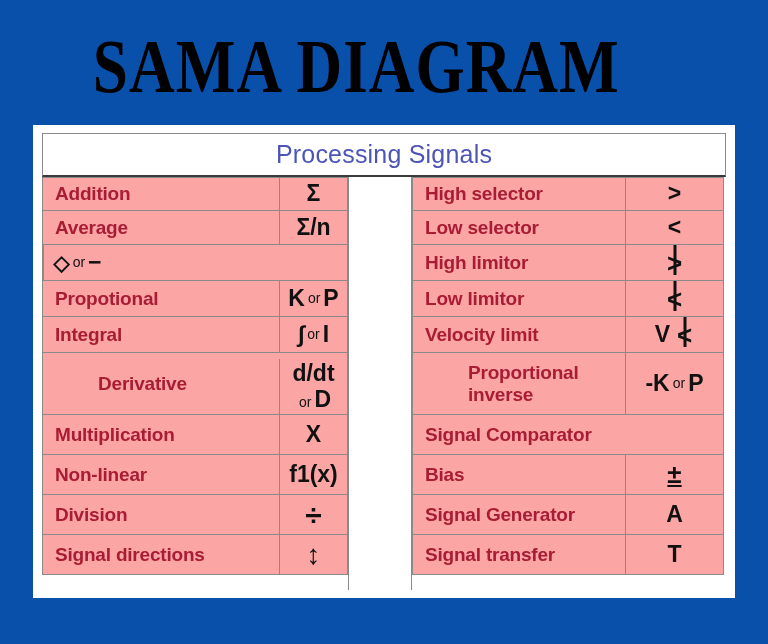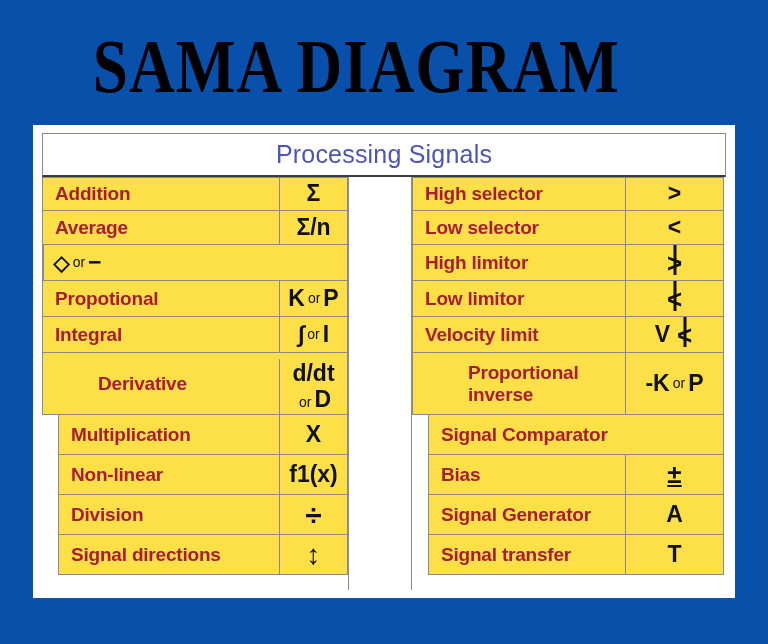--- a/index.html
+++ b/index.html
@@ -90,21 +90,21 @@
   .col-left  { width: 306px; }
   .col-gap   { width: 64px; border-left: 1px solid #8a8a8a; border-right:1px solid #8a8a8a; background:#fff; }
   .col-right { width: 312px; }
 
   .row {
     display: flex;
     align-items: stretch;
     border-left: 1px solid #8a8a8a;
     border-right: 1px solid #8a8a8a;
     border-bottom: 1px solid #8a8a8a;
-    background: #fde047;
+    background: #fca5a5;
   }
   .row:first-child { border-top: 1px solid #8a8a8a; }
 
   .lbl {
     flex: 1 1 auto;
     display: flex;
     align-items: center;
     font-size: 19px;
     font-weight: bold;
     color: #A81D33;
@@ -128,21 +128,21 @@
   .col-left  .sym { width: 68px; }
   .col-right .sym { width: 98px; }
 
   .sym .small {
     font-size: 14px;
     font-weight: normal;
     padding: 0 3px;
   }
   .h34 { height: 34px; }
   .h36 { height: 36px; }
-  .h40 { height: 40px; margin-left: 16px; }
+  .h40 { height: 40px; }
   .h62 { height: 62px; padding-left: 43px; }
 
   
   .strike-gt, .strike-lt {
     position: relative;
     display: inline-block;
     font-size: 26px;
     font-weight: bold;
     line-height: 1;
     padding: 0 2px;

